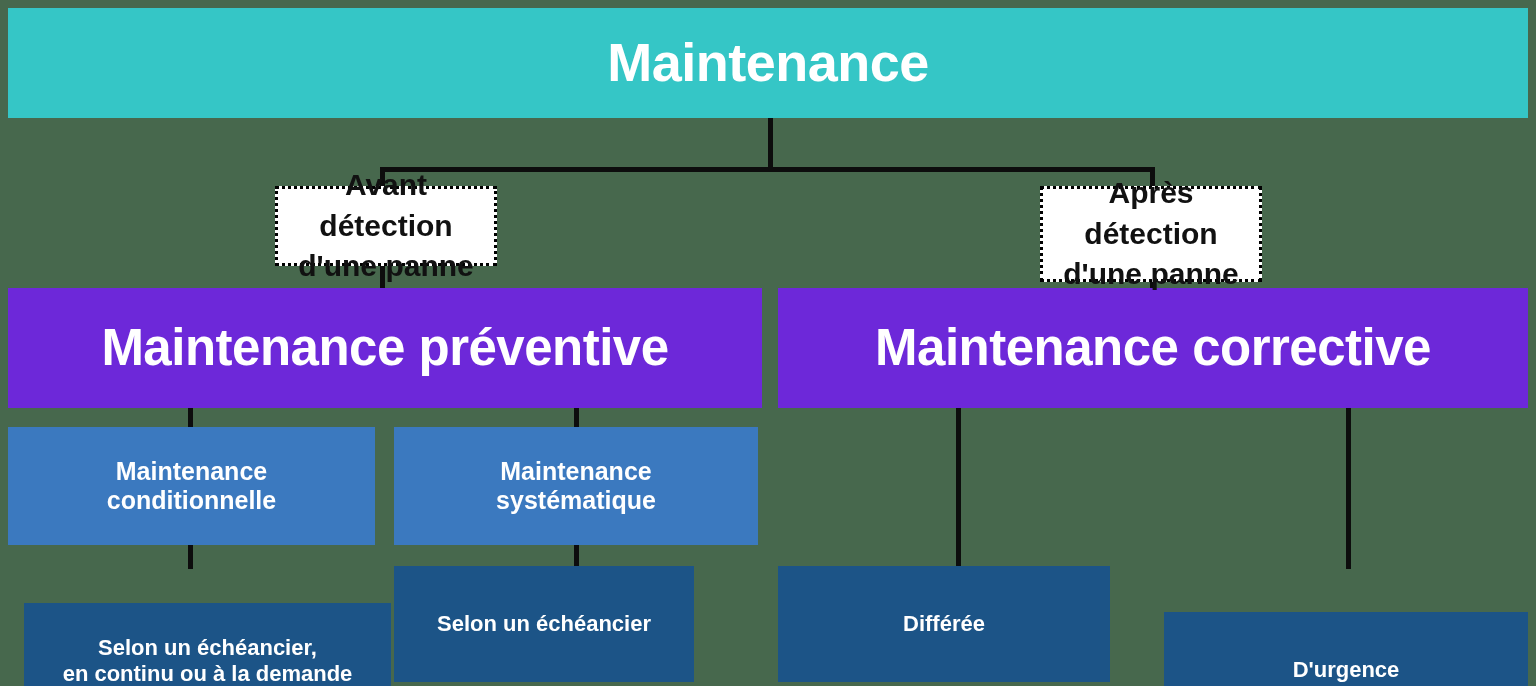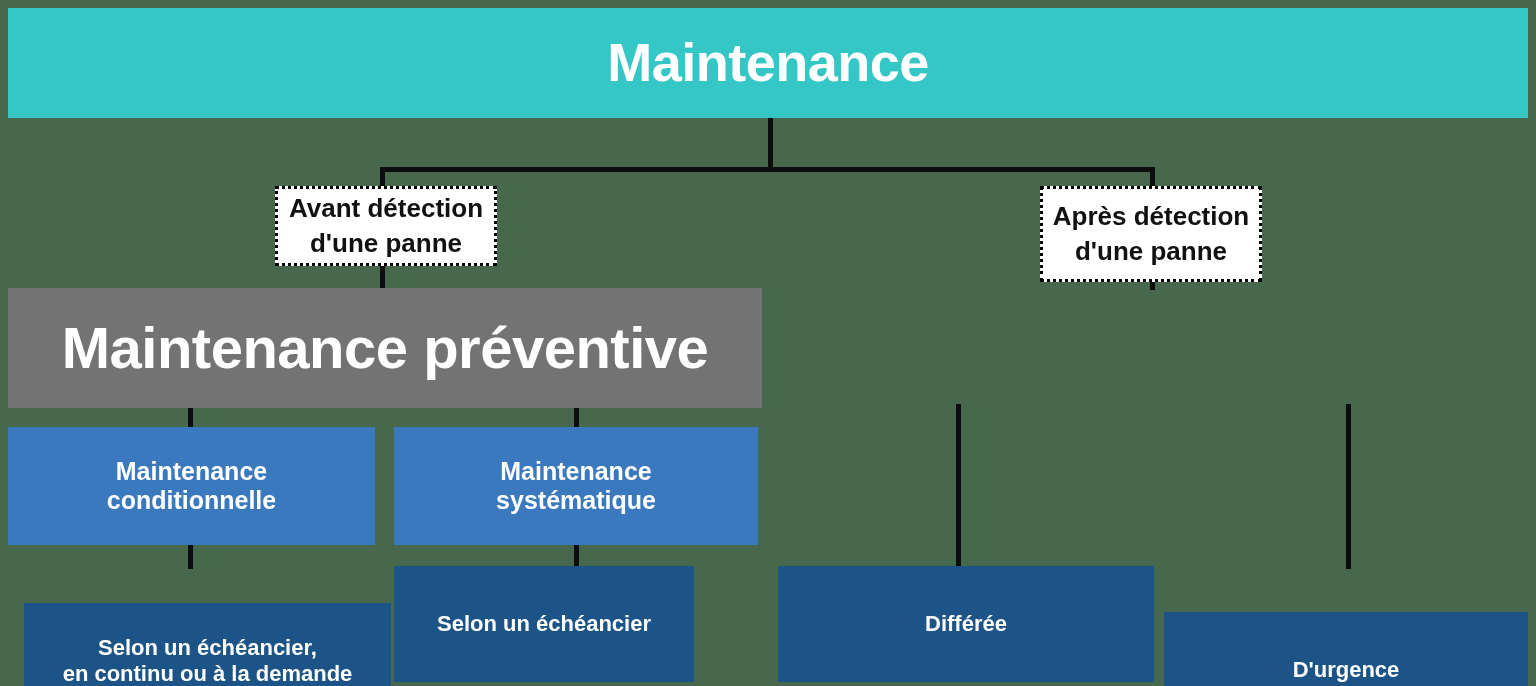--- a/index.html
+++ b/index.html
@@ -41,22 +41,22 @@
     background: #35c6c6;
     font-size: 54px;
     font-weight: 700;
     letter-spacing: -0.5px;
   }
 
   
   .l1-box {
     top: 288px;
     height: 120px;
-    background: #737373;
-    font-size: 58px;
+    background: #6d28d9;
+    font-size: 51px;
     font-weight: 700;
     letter-spacing: -0.5px;
   }
   .l1-left  { left: 8px;   width: 754px; }
   .l1-right { left: 778px; width: 750px; }
 
   
   .l2-box {
     top: 427px;
     height: 118px;
@@ -70,30 +70,30 @@
   
   .l3-box {
     top: 566px;
     height: 116px;
     background: #1c5487;
     font-size: 22px;
     font-weight: 700;
   }
   .l3-a { left: 24px;    width: 367px; margin-top: 37px; }
   .l3-b { left: 394px;  width: 300px; }
-  .l3-c { left: 778px;  width: 376px; }
+  .l3-c { left: 778px;  width: 332px; }
   .l3-d { left: 1164px; width: 364px; margin-top: 46px; }
 
   
   .note-box {
     position: absolute;
     background: #ffffff;
     border: 3px dotted #000000;
     color: #111111;
-    font-size: 26px;
+    font-size: 30px;
     font-weight: 700;
     line-height: 1.35;
     display: flex;
     align-items: center;
     justify-content: center;
     text-align: center;
     white-space: pre-line;
     box-sizing: border-box;
     z-index: 4;
   }
@@ -136,20 +136,21 @@
   <div class="conn v" style="left:1346px; top:404px; height:165px;"></div>
 
   <div class="box root-box">Maintenance</div>
 
   <div class="note-box note-left">Avant détection
 d'une panne</div>
   <div class="note-box note-right">Après détection
 d'une panne</div>
 
   <div class="box l1-box l1-left">Maintenance préventive</div>
+  <div class="box l1-box l1-right">Maintenance corrective</div>
 
   <div class="box l2-box l2-left">Maintenance
 conditionnelle</div>
   <div class="box l2-box l2-right">Maintenance
 systématique</div>
 
   <div class="box l3-box l3-a">Selon un échéancier,
 en continu ou à la demande</div>
   <div class="box l3-box l3-b">Selon un échéancier</div>
   <div class="box l3-box l3-c">Différée</div>

